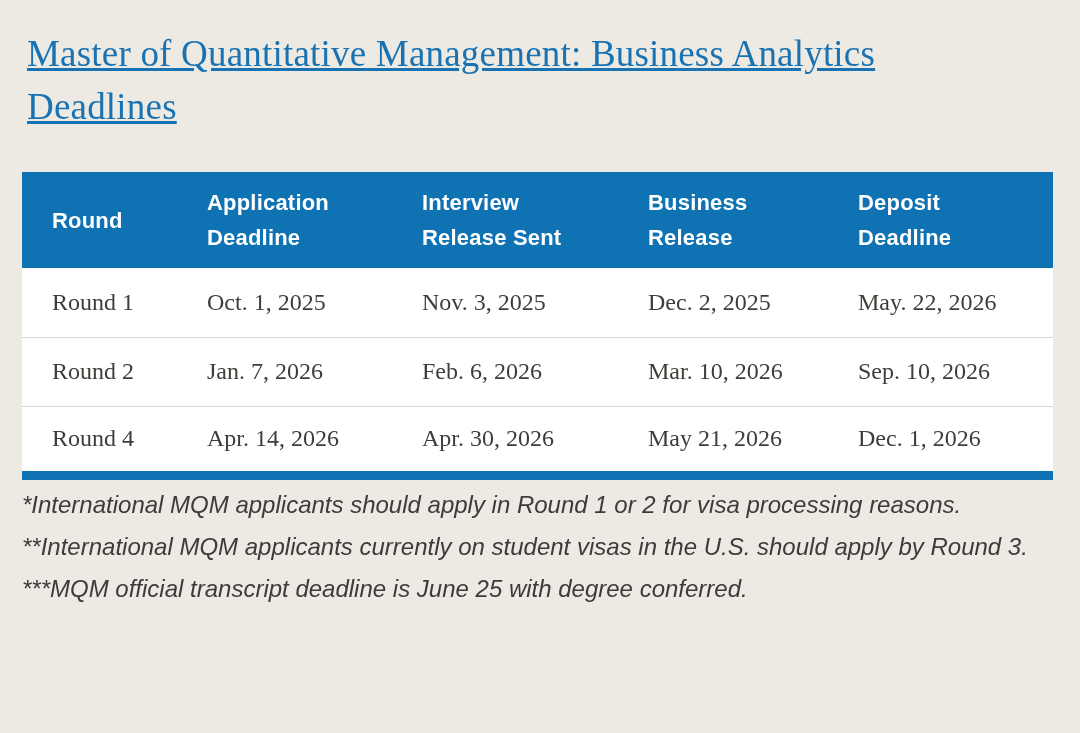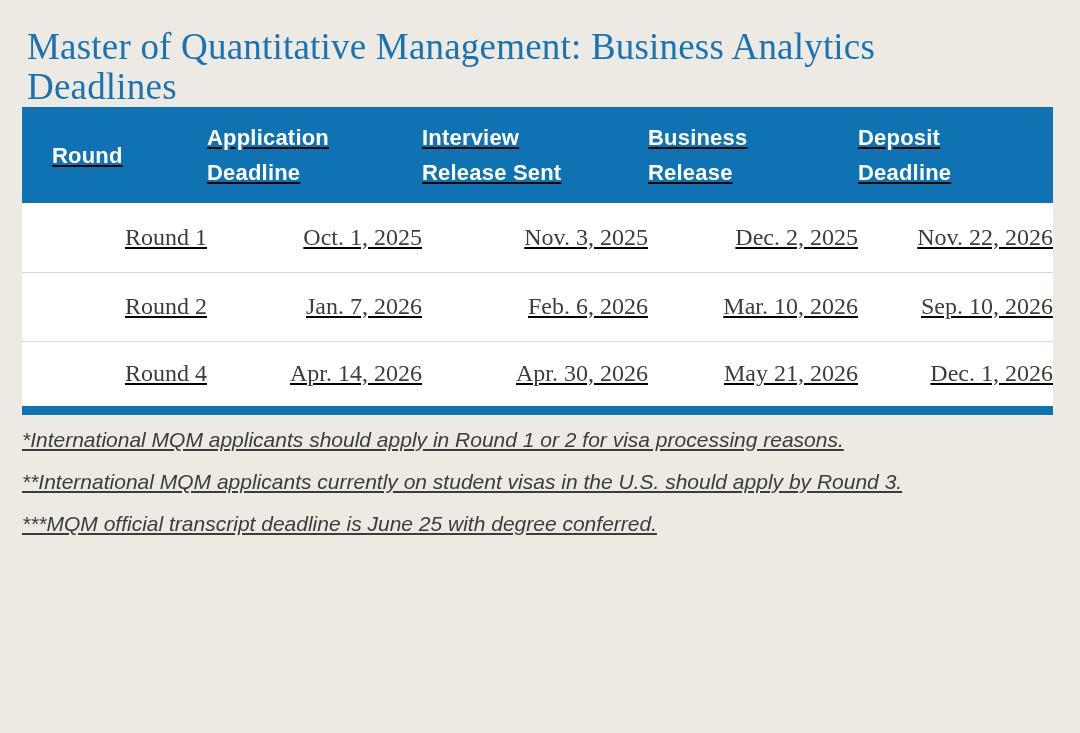--- a/index.html
+++ b/index.html
@@ -28,30 +28,31 @@
     width: 1080px;
     height: 733px;
     padding: 0 22px;
   }
   h1.page-title {
     margin: 27px 0 0 5px;
     max-width: 900px;
     font-family: "Liberation Serif", "DejaVu Serif", serif;
     font-weight: 500;
     font-size: 37px;
-    line-height: 40px;
+    line-height: 53px;
     color: var(--title-blue);
     letter-spacing: 0.2px;
+    text-decoration: underline;
   }
   table.deadlines {
+    margin-top: 39px;
     width: 1031px;
     border-collapse: collapse;
     table-layout: fixed;
     border-bottom: 9px solid var(--accent-blue);
-    text-decoration: underline;
   }
   table.deadlines col.c1 { width: 185px; }
   table.deadlines col.c2 { width: 215px; }
   table.deadlines col.c3 { width: 226px; }
   table.deadlines col.c4 { width: 210px; }
   table.deadlines col.c5 { width: 195px; }
   table.deadlines th {
     height: 96px;
     background: var(--accent-blue);
     color: var(--header-text);
@@ -68,39 +69,38 @@
   table.deadlines th:first-child,
   table.deadlines td:first-child {
     padding-left: 30px;
   }
   table.deadlines td {
     height: 69px;
     background: var(--row-bg);
     color: var(--body-text);
     font-family: "Liberation Serif", "DejaVu Serif", serif;
     font-size: 24px;
-    text-align: right;
+    text-align: left;
     vertical-align: middle;
     padding: 0;
   }
   table.deadlines tbody tr + tr td {
     border-top: 1px solid var(--row-divider);
   }
   .footnotes {
     margin-top: 4px;
   }
   .footnotes p {
     margin: 0;
     font-family: "Liberation Sans", sans-serif;
     font-style: italic;
-    font-size: 21px;
+    font-size: 24px;
     line-height: 42px;
     color: var(--footnote-text);
     max-width: 1040px;
-    text-decoration: underline;
   }
 </style>
 </head>
 <body>
 
 <div class="page">
 
   <h1 class="page-title">Master of Quantitative Management: Business Analytics Deadlines</h1>
 
   <table class="deadlines">
@@ -123,21 +123,21 @@
         <th>Deposit
 Deadline</th>
       </tr>
     </thead>
     <tbody>
       <tr>
         <td>Round 1</td>
         <td>Oct. 1, 2025</td>
         <td>Nov. 3, 2025</td>
         <td>Dec. 2, 2025</td>
-        <td>Nov. 22, 2026</td>
+        <td>May. 22, 2026</td>
       </tr>
       <tr>
         <td>Round 2</td>
         <td>Jan. 7, 2026</td>
         <td>Feb. 6, 2026</td>
         <td>Mar. 10, 2026</td>
         <td>Sep. 10, 2026</td>
       </tr>
       <tr>
         <td>Round 4</td>

